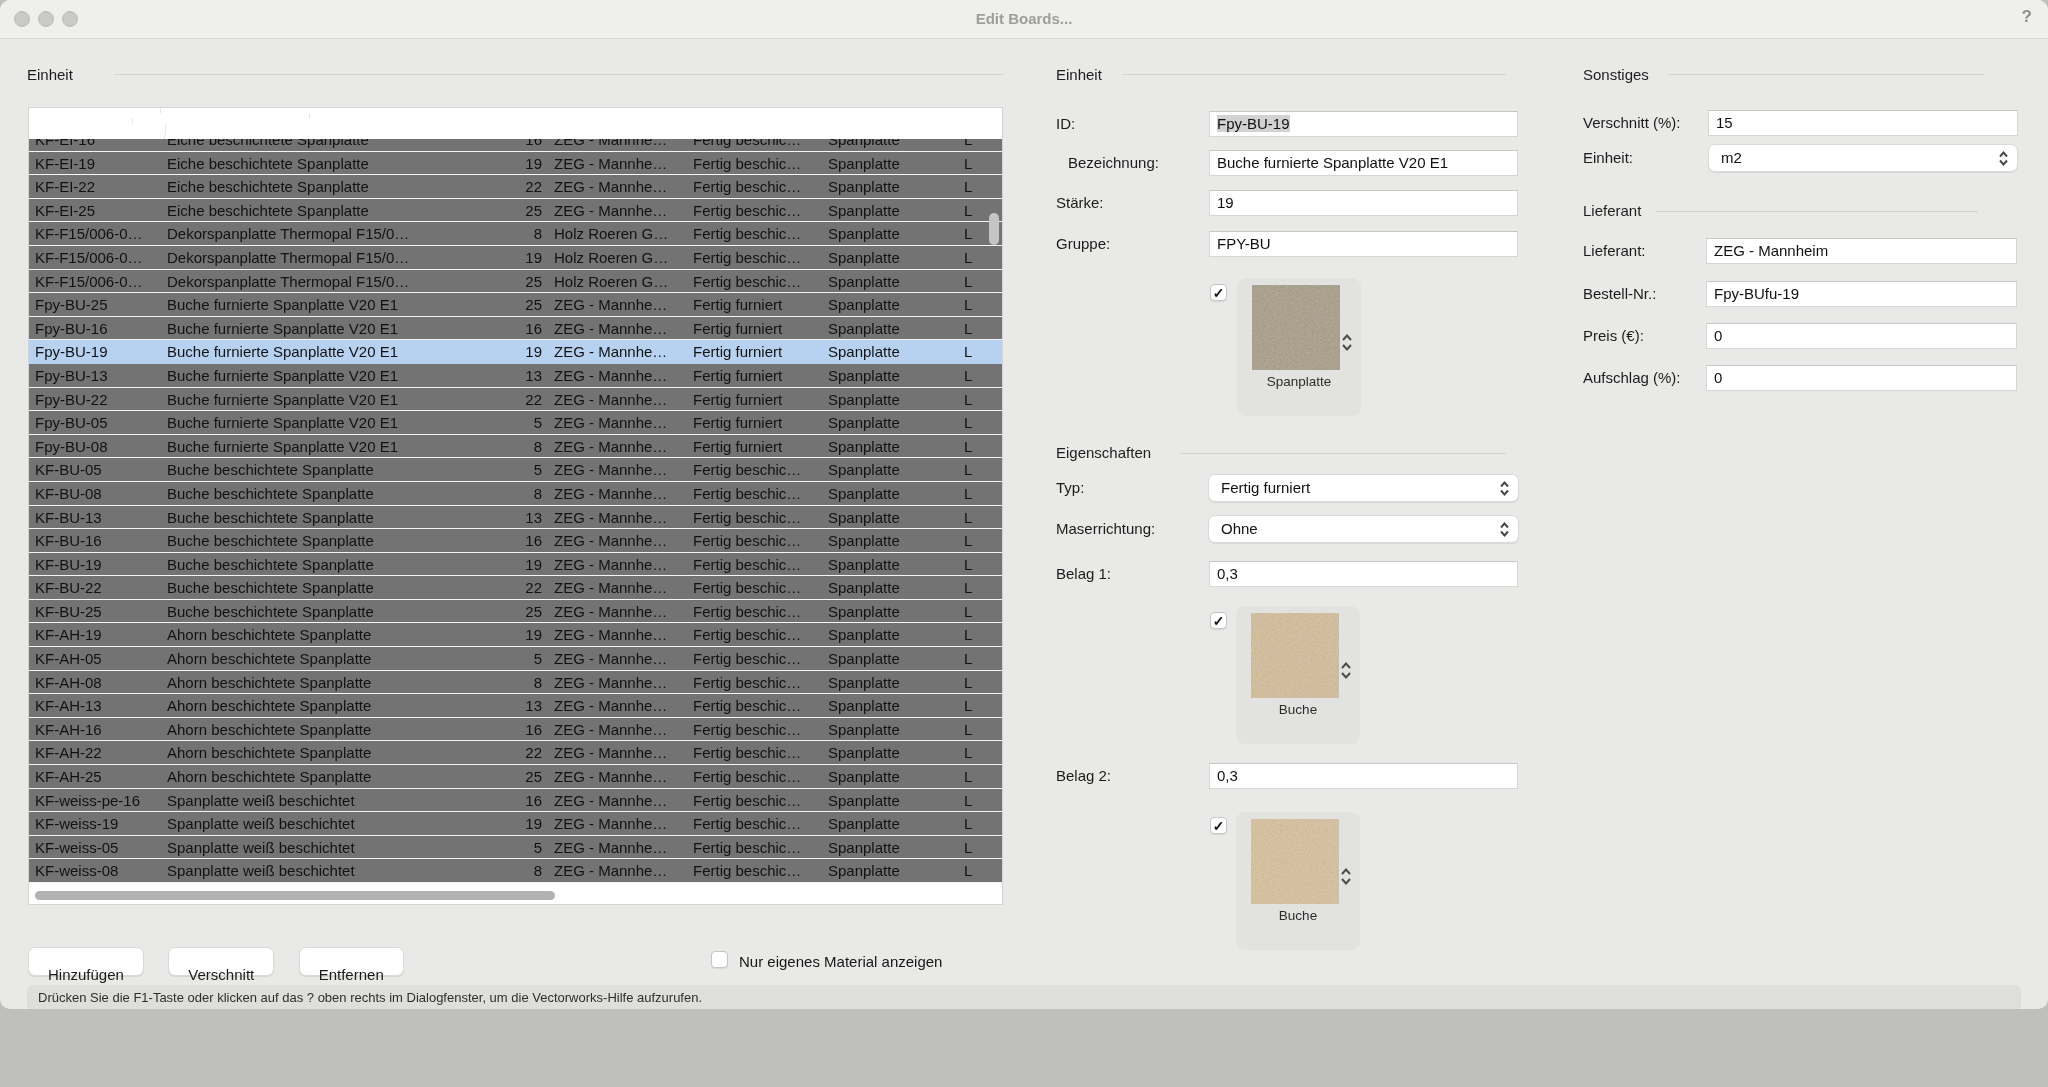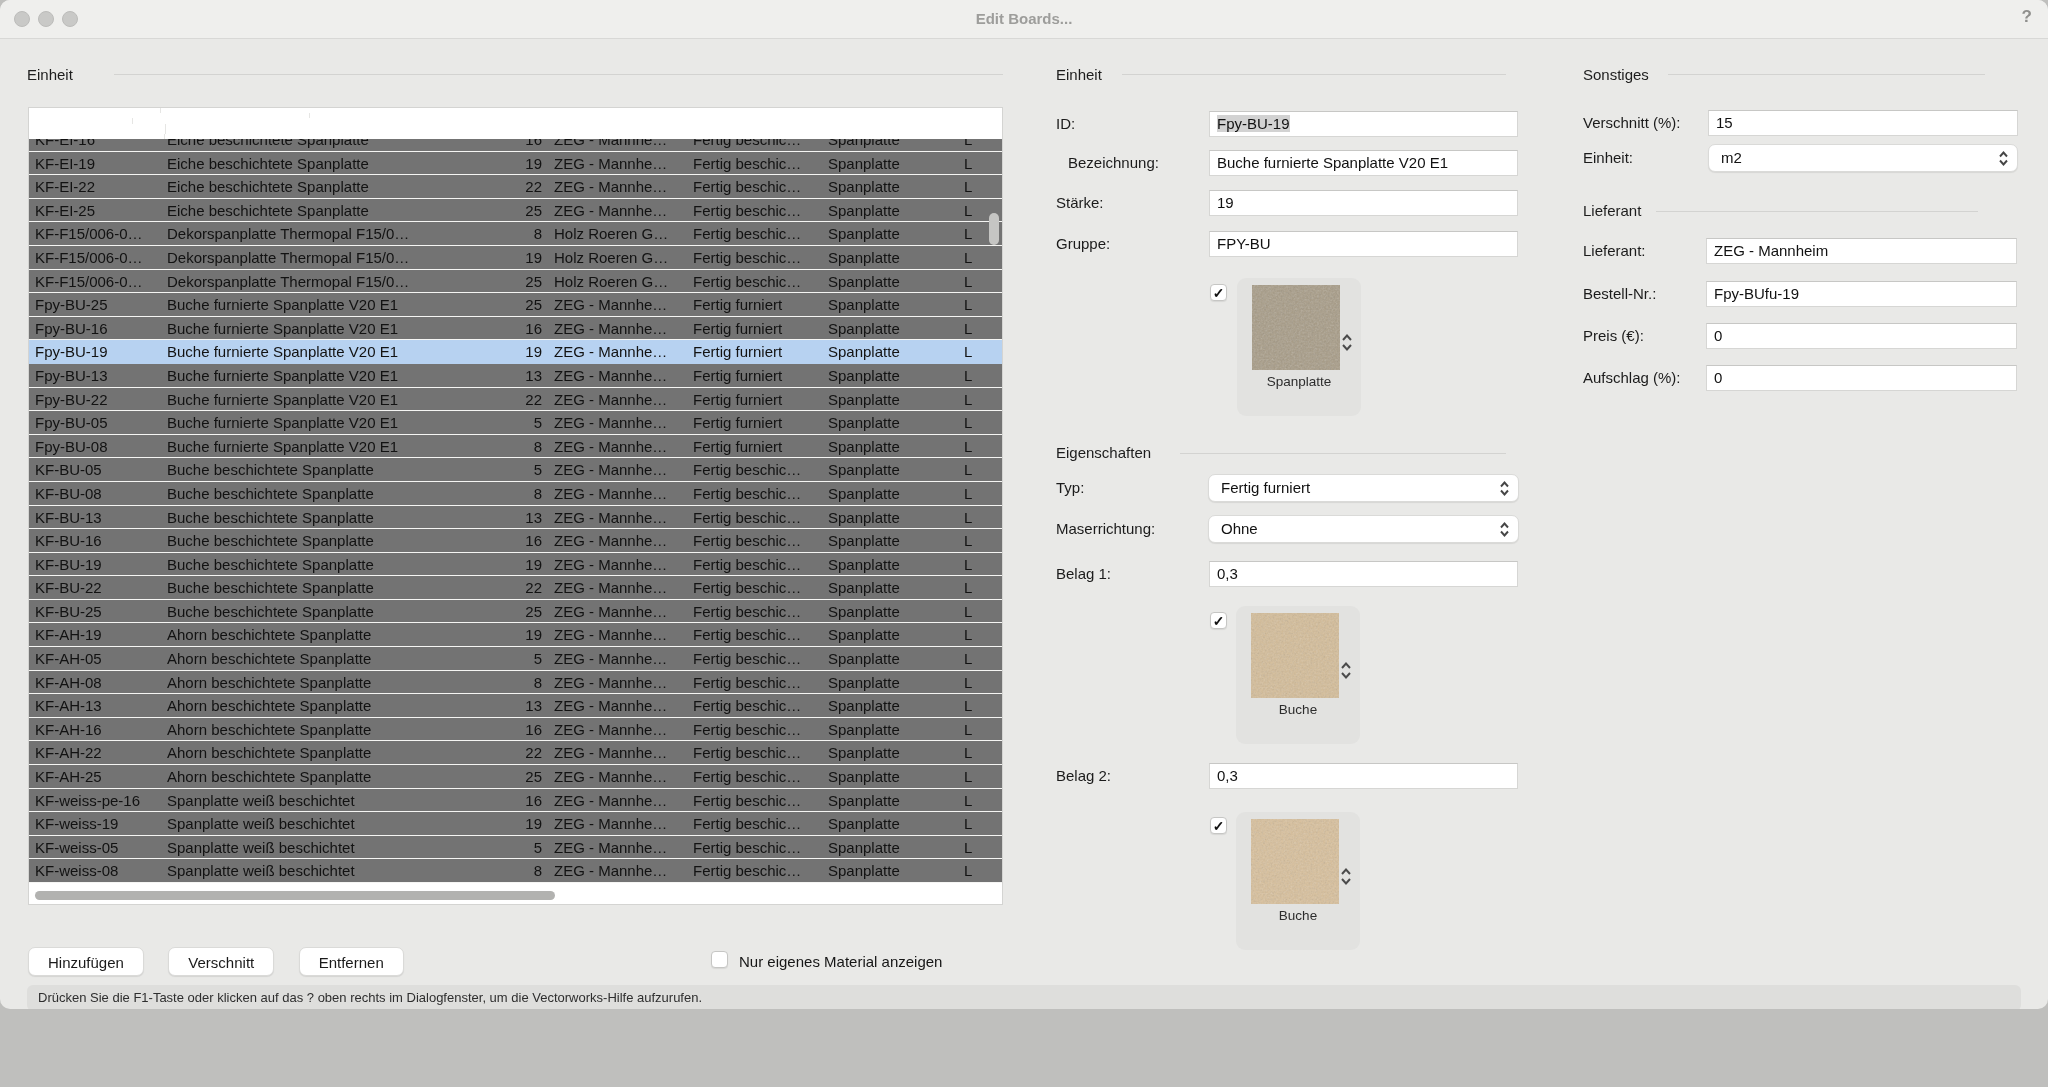--- a/index.html
+++ b/index.html
@@ -33,21 +33,21 @@
   .c-st{width:104px;text-align:right;padding-right:4px;padding-left:0;}
   .thead .c-st{text-align:center;}
   .c-lief{width:137px;padding-left:8px;}
   .c-typ{width:137px;padding-left:10px;}
   .c-tex{width:136px;padding-left:8px;}
   .c-m{flex:1;padding-left:8px;}
   .vscroll{position:absolute;right:3px;top:105px;width:10px;height:32px;border-radius:5px;background:#c5c5c3;}
   .hscroll{position:absolute;left:6px;bottom:4px;width:520px;height:9px;border-radius:5px;background:#b2b2b0;}
 
   
-  .btn{display:inline-block;height:29px;line-height:29px;padding:0 19px;background:#ffffff;border:1px solid #dadad8;border-radius:7px;font-size:15px;color:#1a1a1a;box-sizing:border-box;box-shadow:0 1px 1px rgba(0,0,0,.09);text-align:center;}
+  .btn{display:inline-block;height:29px;line-height:29px;padding:12px 19px;background:#ffffff;border:1px solid #dadad8;border-radius:7px;font-size:15px;color:#1a1a1a;box-sizing:border-box;box-shadow:0 1px 1px rgba(0,0,0,.09);text-align:center;}
   .btnrow{position:absolute;left:28px;top:947px;}
   .btnrow .btn{margin-right:20px;}
   .dlg-btns{position:absolute;top:1032px;left:1817px;}
   .dlg-btns .btn{width:92px;padding:3px;margin-right:17px;}
   .dlg-btns .btn:last-child{margin-right:0;width:95px;}
 
   
   .checkbox{position:absolute;width:17px;height:17px;background:#fff;border:1px solid #c6c6c4;border-radius:4px;box-shadow:0 1px 1px rgba(0,0,0,.08);display:flex;align-items:center;justify-content:center;font-size:14px;font-weight:bold;color:#111;box-sizing:border-box;}
   .checkbox:not(.checked) .tick{display:none;}
   .chk-label{position:absolute;font-size:15px;color:#161616;}

